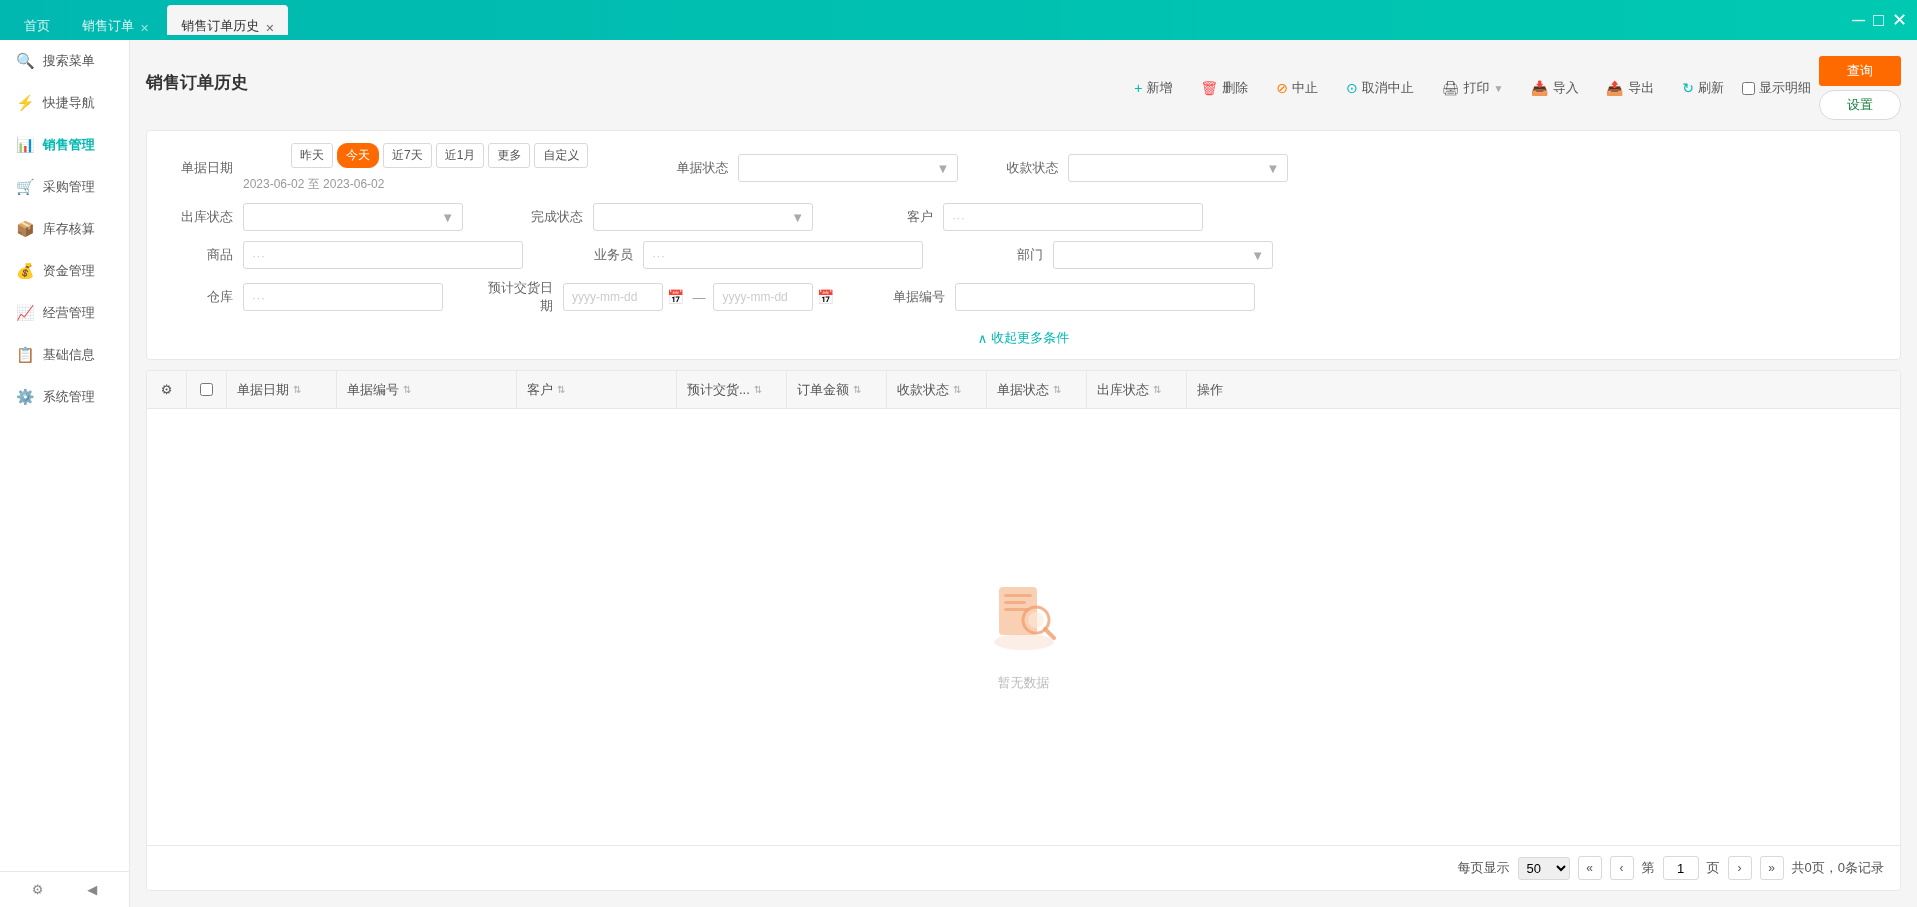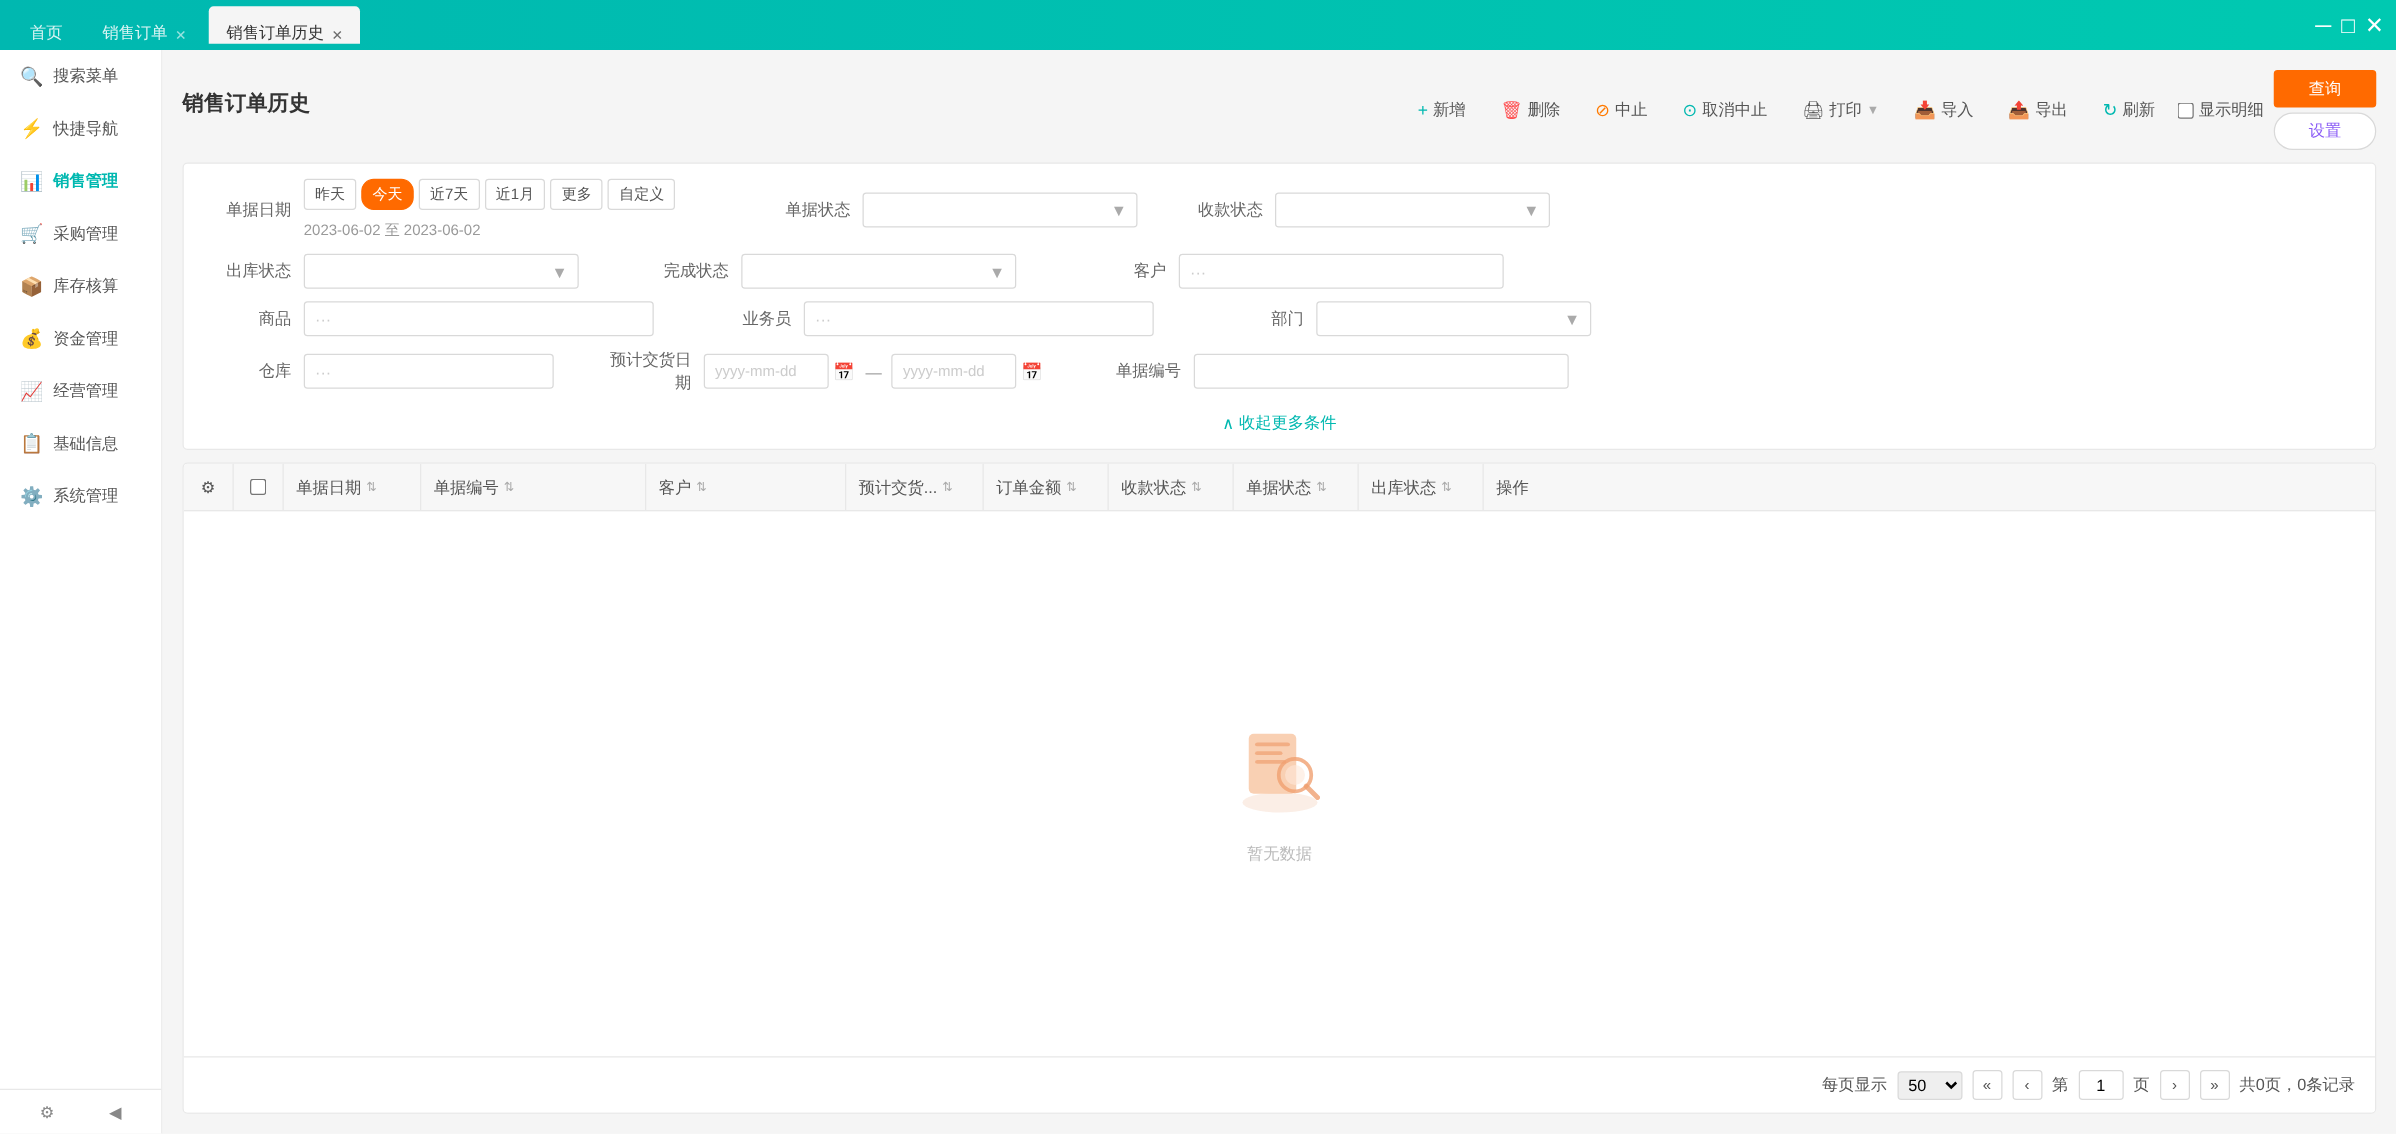--- a/index.html
+++ b/index.html
@@ -132,21 +132,21 @@
       background: #ff6a00;
       color: white;
       border: none;
       padding: 6px 28px;
       border-radius: 3px;
       cursor: pointer;
       font-size: 13px;
     }
     .btn-setting {
       background: white;
-      color: #8b5cf6;
+      color: #15803d;
       border: 1px solid #d9d9d9;
       padding: 5px 14px;
       border-radius: 15px;
       cursor: pointer;
       font-size: 13px;
     }
 
     
     .filter-area {
       background: #fff;
@@ -446,21 +446,21 @@
           <button class="btn-setting">设置</button>
         </div>
       </div>
     </div>
 
     <div class="filter-area">
 
       <div class="filter-row">
         <span class="filter-label">单据日期</span>
         <div class="filter-control" style="flex-direction:column;align-items:flex-start;max-width:none;flex:0 0 auto;">
-          <div style="display:flex;gap:4px;align-items:center;">
+          <div style="display:flex;gap:4px;align-items:center;margin-left:48px;">
             <button class="date-btn">昨天</button>
             <button class="date-btn active">今天</button>
             <button class="date-btn">近7天</button>
             <button class="date-btn">近1月</button>
             <button class="date-btn">更多</button>
             <button class="date-btn">自定义</button>
           </div>
           <div class="date-range-text">2023-06-02 至 2023-06-02</div>
         </div>
         <span class="filter-label" style="margin-left:60px;">单据状态</span>

